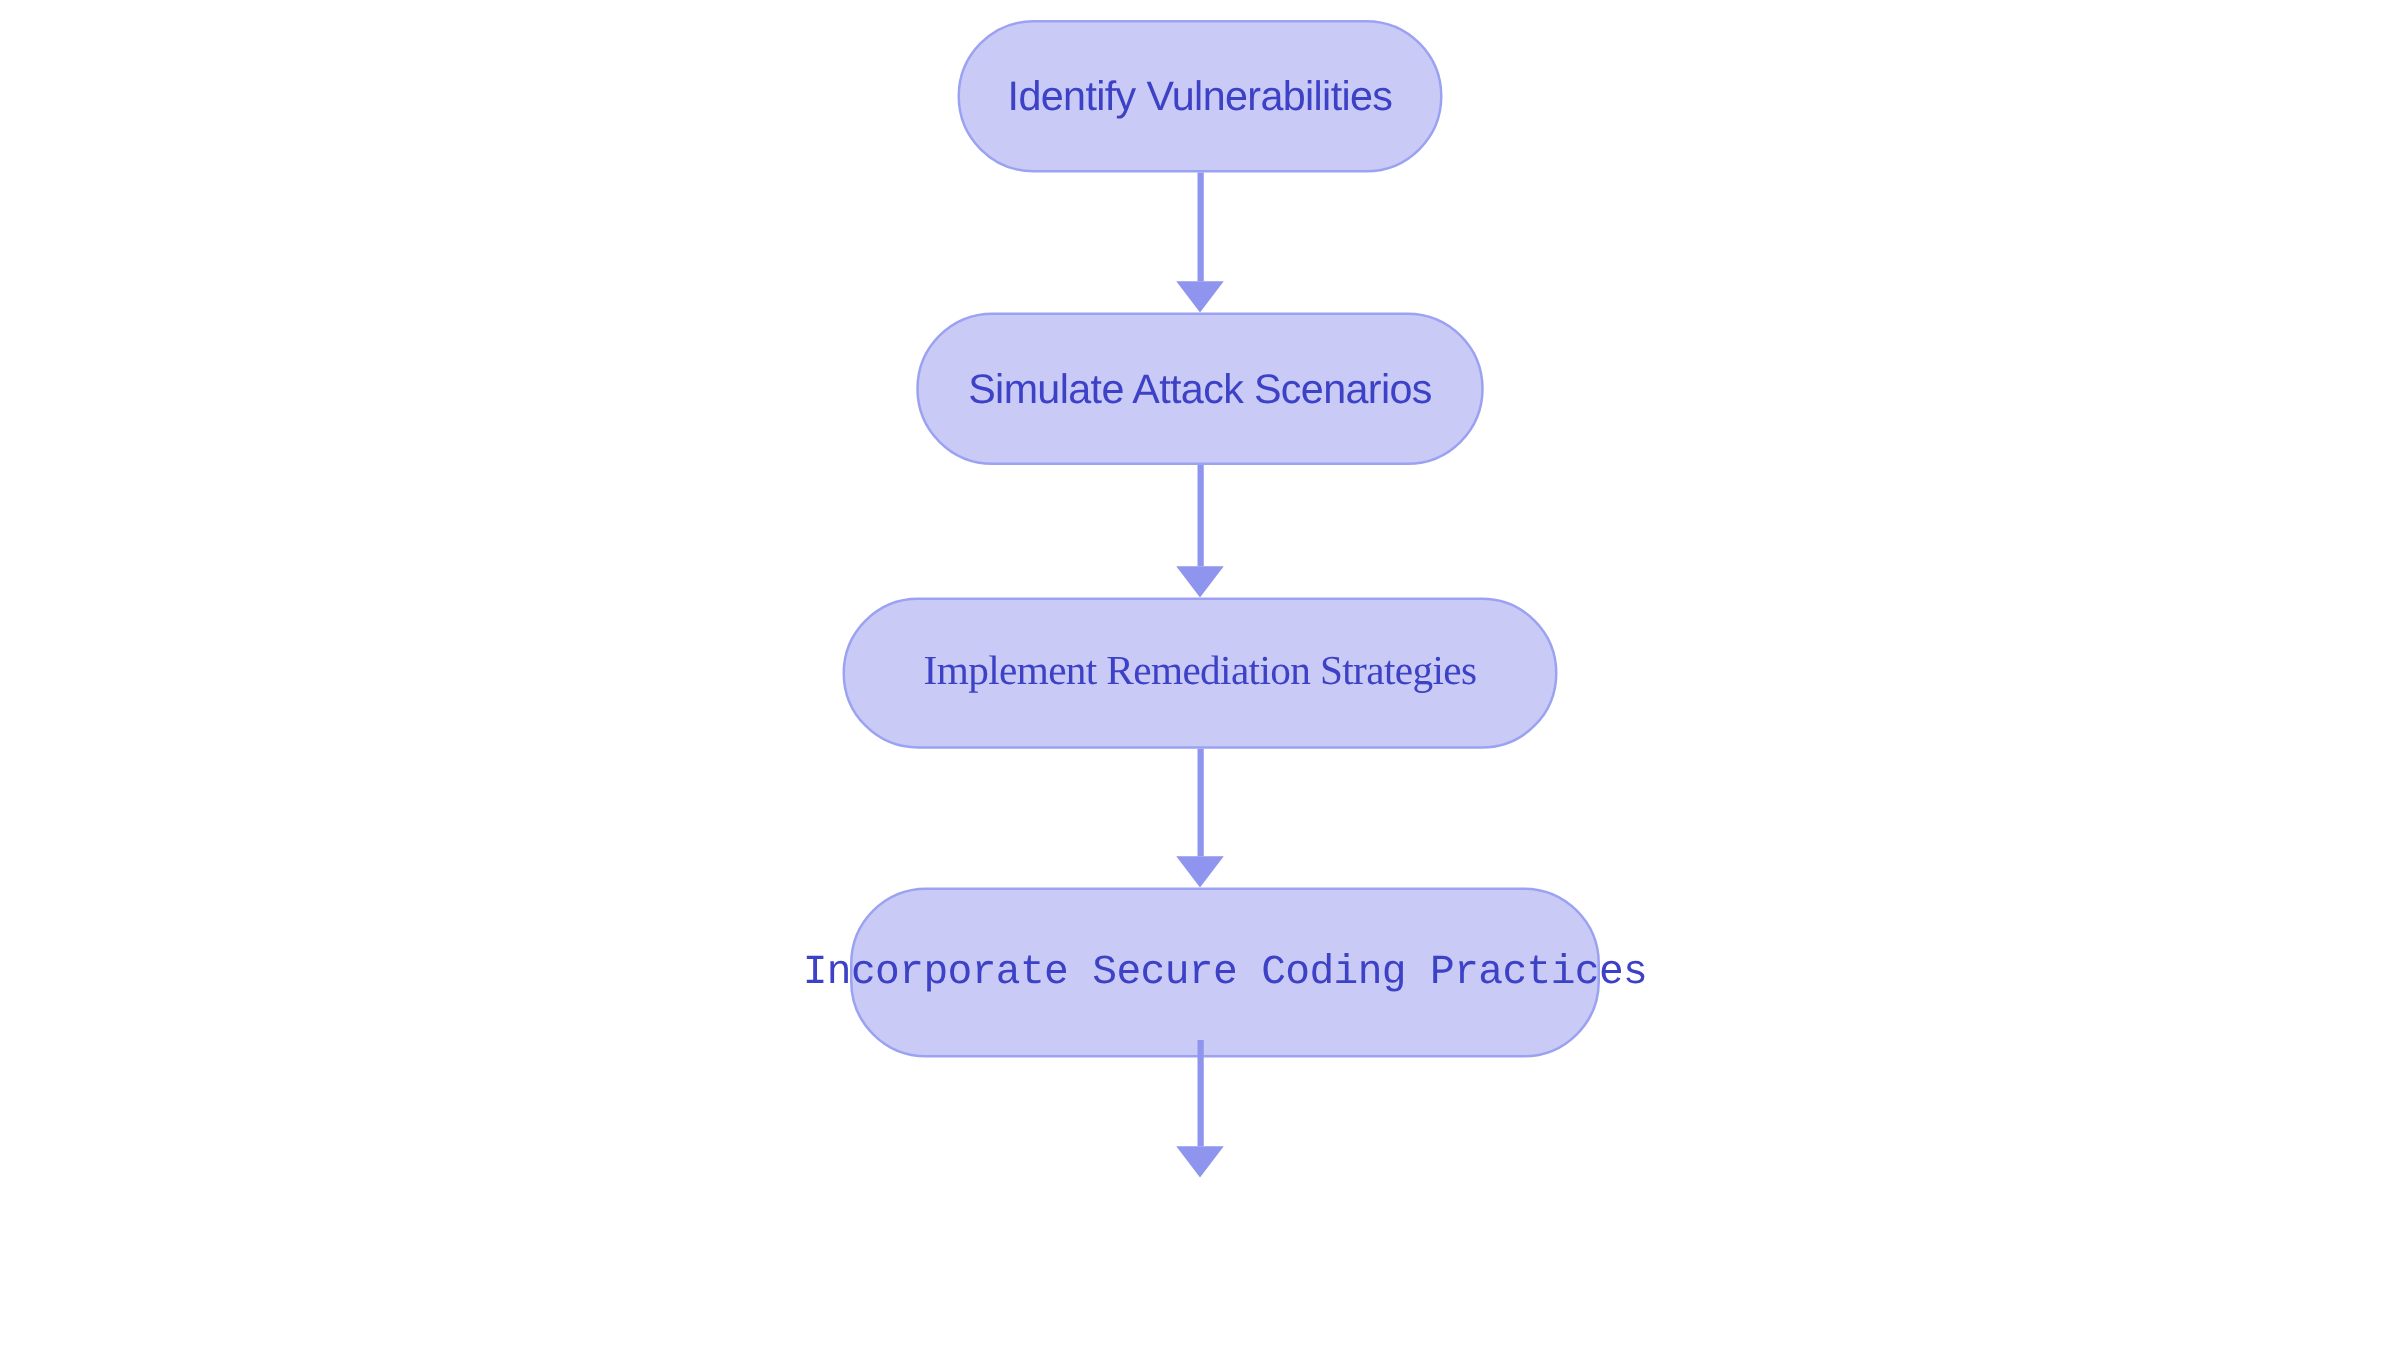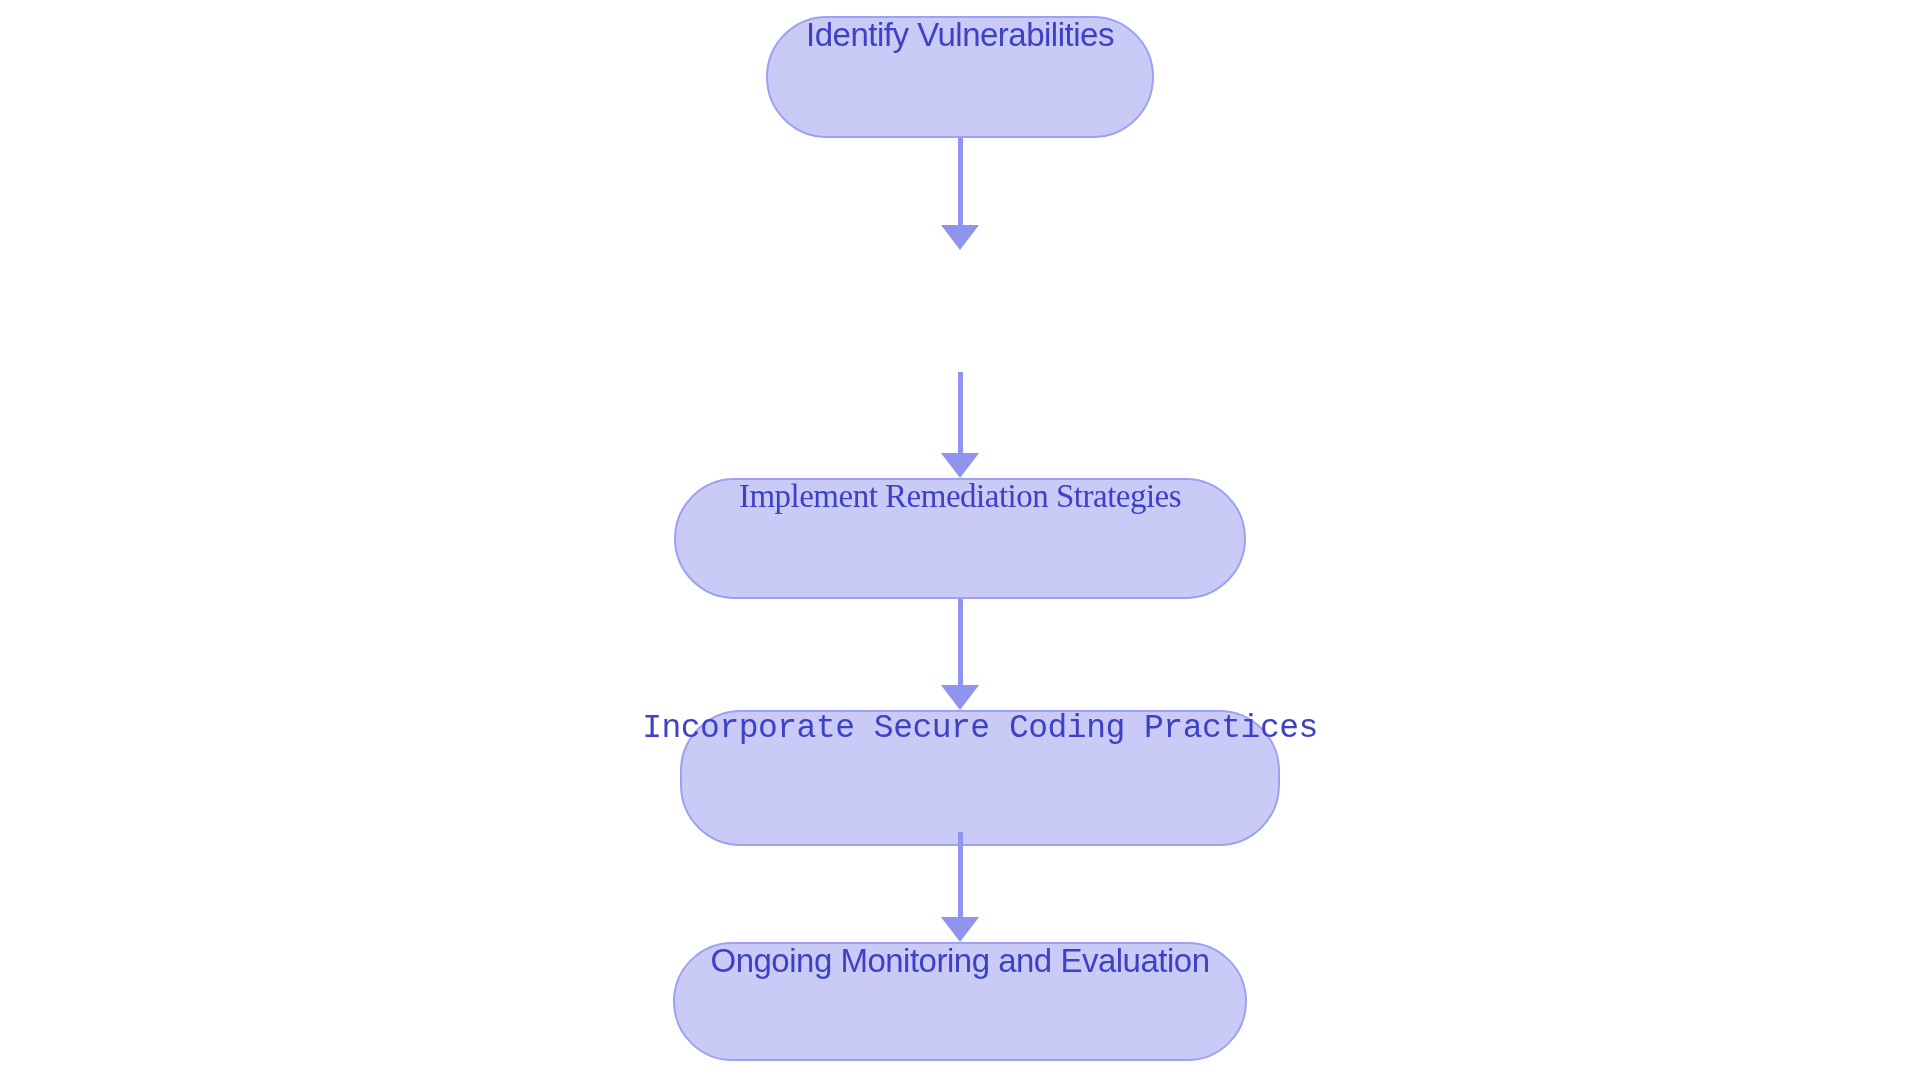--- a/index.html
+++ b/index.html
@@ -15,21 +15,21 @@
     overflow: hidden;
     font-family: "Liberation Sans", sans-serif;
   }
   .flow-node {
     position: absolute;
     box-sizing: border-box;
     background: var(--fill, #c9cbf6);
     border: 2px solid var(--stroke, #9ba2f2);
     border-radius: 61px;
     display: flex;
-    align-items: flex-start;
+    align-items: center;
     justify-content: center;
   }
   .flow-node .label {
     color: var(--text, #3d41c6);
     font-size: 33px;
     letter-spacing: -0.5px;
     white-space: nowrap;
     line-height: 1;
     padding-bottom: 2px;
   }
@@ -60,20 +60,23 @@
 
   <div class="flow-node" style="left:766px; top:16px; width:388px; height:122px;">
     <span class="label">Identify Vulnerabilities</span>
   </div>
 
   <div class="connector" style="left:941px; top:138px; height:112px;">
     <div class="line"></div>
     <div class="head"></div>
   </div>
 
+  <div class="flow-node" style="left:733px; top:250px; width:454px; height:122px;">
+    <span class="label">Simulate Attack Scenarios</span>
+  </div>
 
   <div class="connector" style="left:941px; top:372px; height:106px;">
     <div class="line"></div>
     <div class="head"></div>
   </div>
 
   <div class="flow-node" style="left:674px; top:478px; width:572px; height:121px;font-family:Liberation Serif, serif;">
     <span class="label">Implement Remediation Strategies</span>
   </div>
 
@@ -84,17 +87,14 @@
 
   <div class="flow-node" style="left:680px; top:710px; width:600px; height:136px;font-family:Liberation Mono, monospace;">
     <span class="label">Incorporate Secure Coding Practices</span>
   </div>
 
   <div class="connector" style="left:941px; top:832px; height:110px;">
     <div class="line"></div>
     <div class="head"></div>
   </div>
 
-  <div class="flow-node" style="left:673px; top:942px; width:574px; height:119px;">
-    <span class="label">Ongoing Monitoring and Evaluation</span>
-  </div>
 
 </div>
 
 </body></html>

